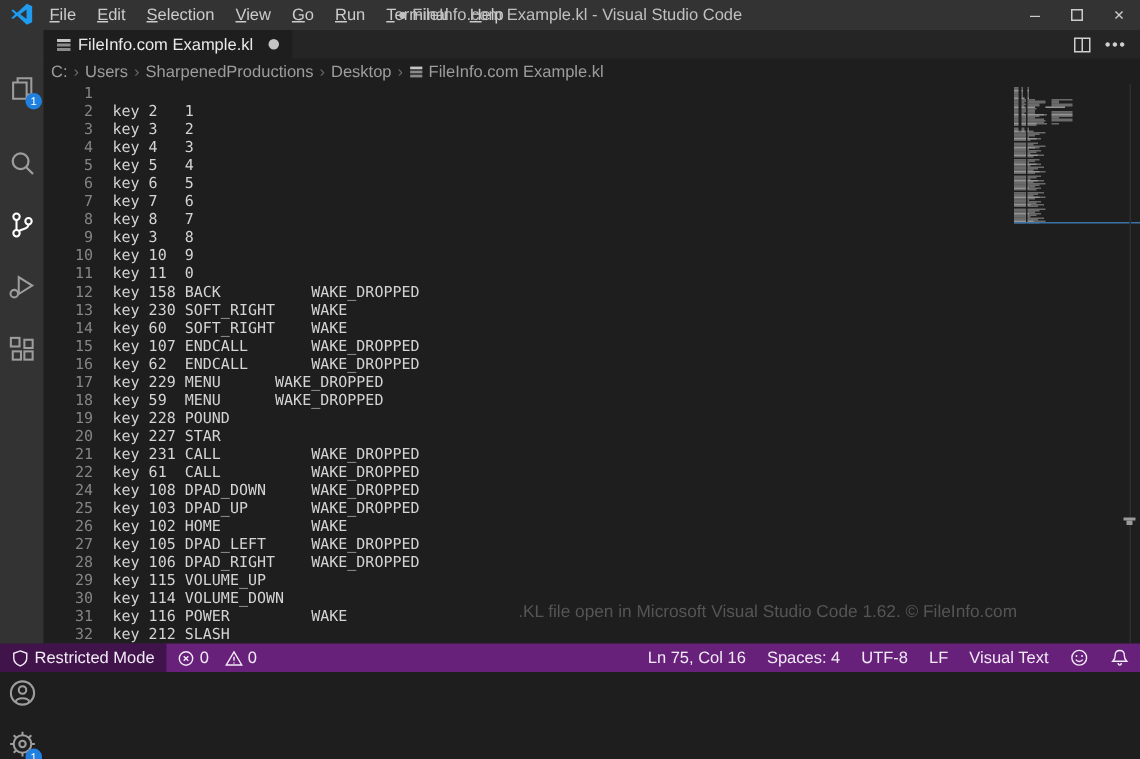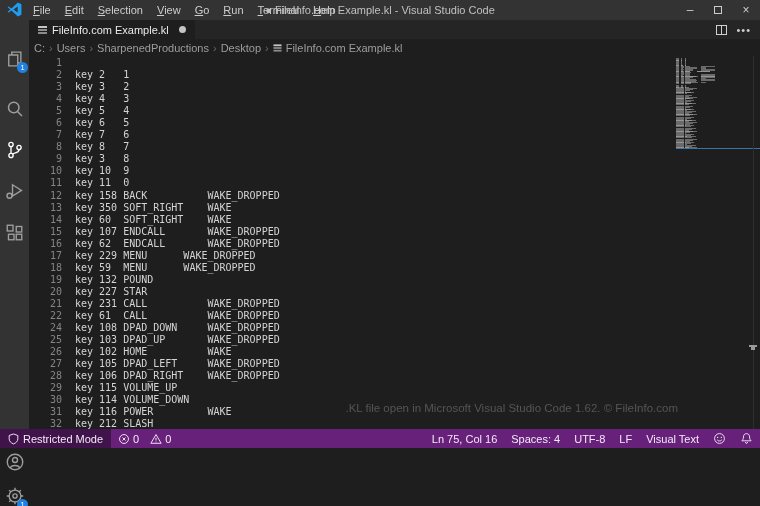--- a/index.html
+++ b/index.html
@@ -195,27 +195,27 @@
             <div class="row"><span class="ln">3</span><span class="tx">key 3   2</span></div>
             <div class="row"><span class="ln">4</span><span class="tx">key 4   3</span></div>
             <div class="row"><span class="ln">5</span><span class="tx">key 5   4</span></div>
             <div class="row"><span class="ln">6</span><span class="tx">key 6   5</span></div>
             <div class="row"><span class="ln">7</span><span class="tx">key 7   6</span></div>
             <div class="row"><span class="ln">8</span><span class="tx">key 8   7</span></div>
             <div class="row"><span class="ln">9</span><span class="tx">key 3   8</span></div>
             <div class="row"><span class="ln">10</span><span class="tx">key 10  9</span></div>
             <div class="row"><span class="ln">11</span><span class="tx">key 11  0</span></div>
             <div class="row"><span class="ln">12</span><span class="tx">key 158 BACK          WAKE_DROPPED</span></div>
-            <div class="row"><span class="ln">13</span><span class="tx">key 350 SOFT_RIGHT    WAKE</span></div>
+            <div class="row"><span class="ln">13</span><span class="tx">key 230 SOFT_RIGHT    WAKE</span></div>
             <div class="row"><span class="ln">14</span><span class="tx">key 60  SOFT_RIGHT    WAKE</span></div>
             <div class="row"><span class="ln">15</span><span class="tx">key 107 ENDCALL       WAKE_DROPPED</span></div>
             <div class="row"><span class="ln">16</span><span class="tx">key 62  ENDCALL       WAKE_DROPPED</span></div>
             <div class="row"><span class="ln">17</span><span class="tx">key 229 MENU      WAKE_DROPPED</span></div>
             <div class="row"><span class="ln">18</span><span class="tx">key 59  MENU      WAKE_DROPPED</span></div>
-            <div class="row"><span class="ln">19</span><span class="tx">key 132 POUND</span></div>
+            <div class="row"><span class="ln">19</span><span class="tx">key 228 POUND</span></div>
             <div class="row"><span class="ln">20</span><span class="tx">key 227 STAR</span></div>
             <div class="row"><span class="ln">21</span><span class="tx">key 231 CALL          WAKE_DROPPED</span></div>
             <div class="row"><span class="ln">22</span><span class="tx">key 61  CALL          WAKE_DROPPED</span></div>
             <div class="row"><span class="ln">24</span><span class="tx">key 108 DPAD_DOWN     WAKE_DROPPED</span></div>
             <div class="row"><span class="ln">25</span><span class="tx">key 103 DPAD_UP       WAKE_DROPPED</span></div>
             <div class="row"><span class="ln">26</span><span class="tx">key 102 HOME          WAKE</span></div>
             <div class="row"><span class="ln">27</span><span class="tx">key 105 DPAD_LEFT     WAKE_DROPPED</span></div>
             <div class="row"><span class="ln">28</span><span class="tx">key 106 DPAD_RIGHT    WAKE_DROPPED</span></div>
             <div class="row"><span class="ln">29</span><span class="tx">key 115 VOLUME_UP</span></div>
             <div class="row"><span class="ln">30</span><span class="tx">key 114 VOLUME_DOWN</span></div>

